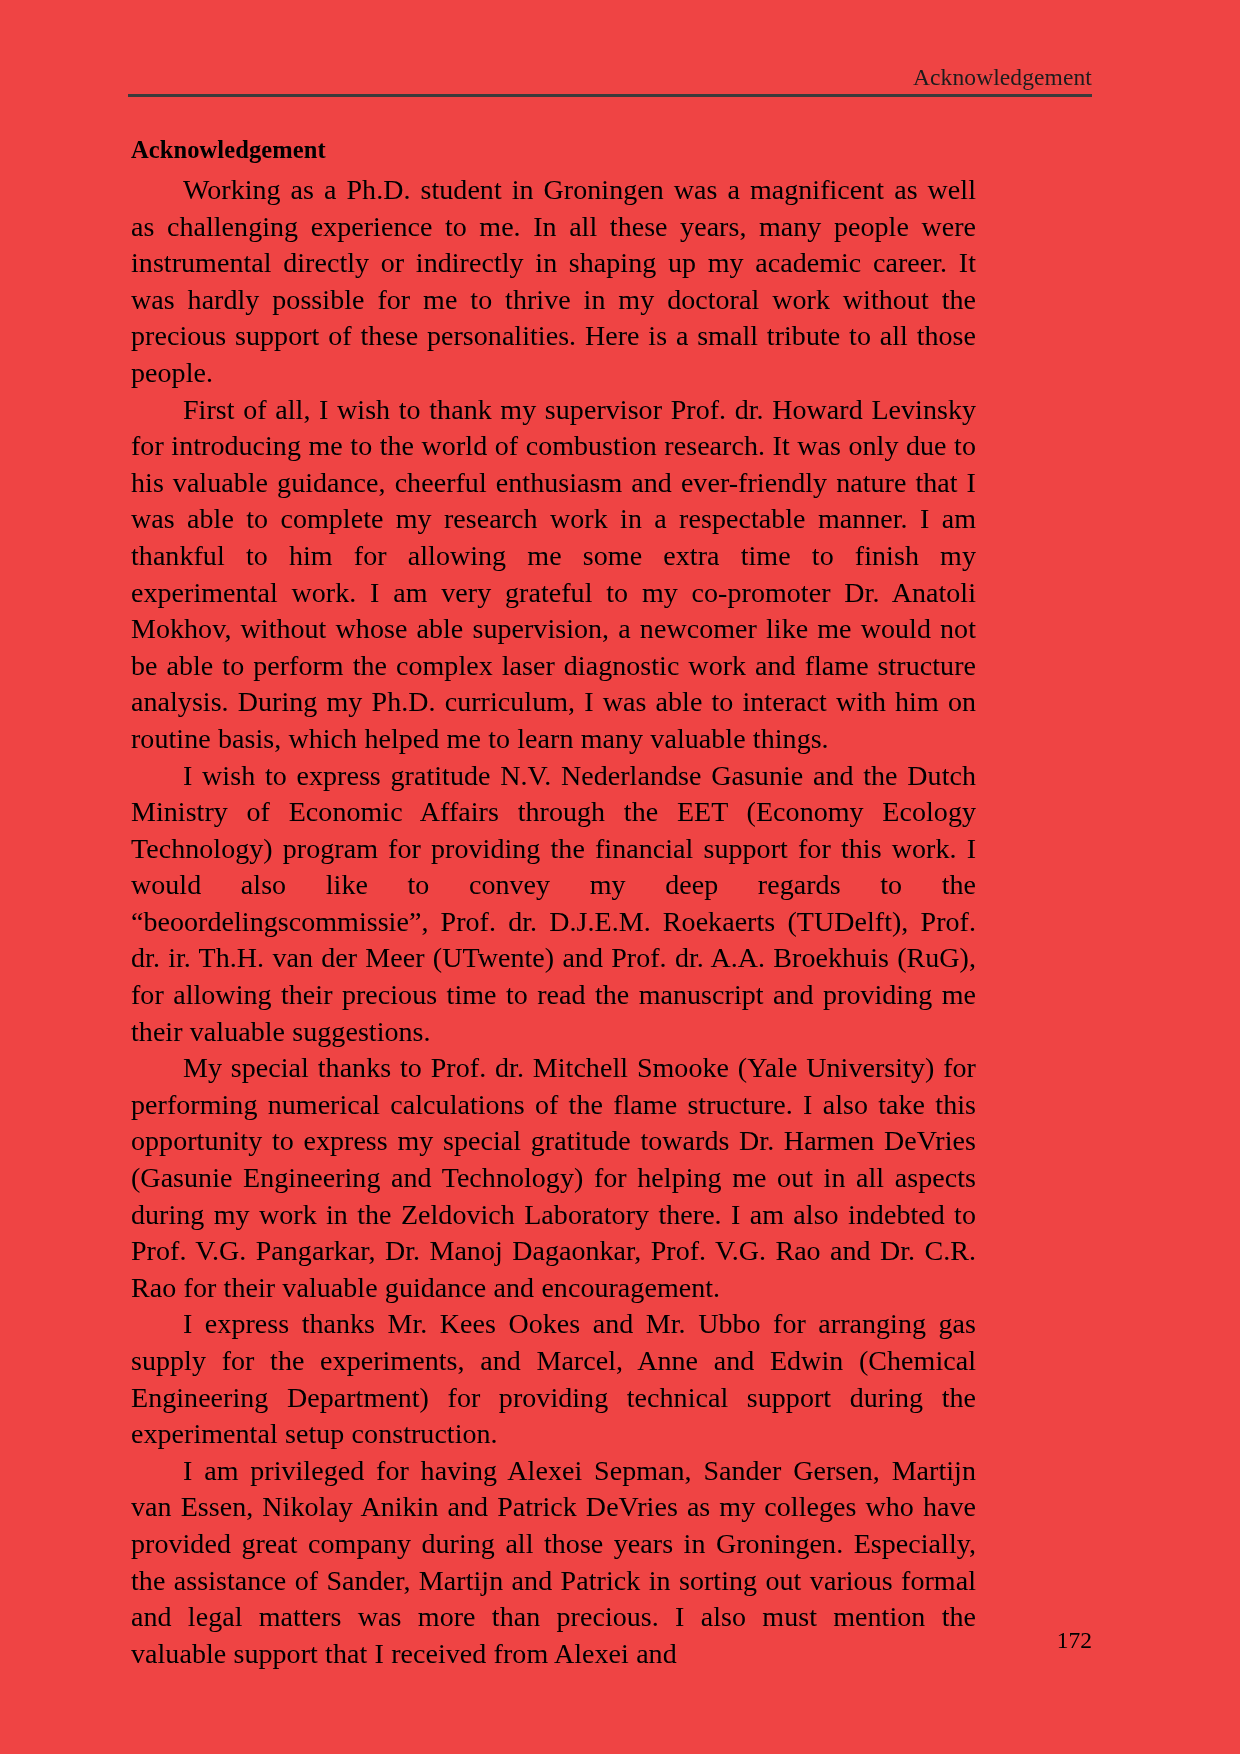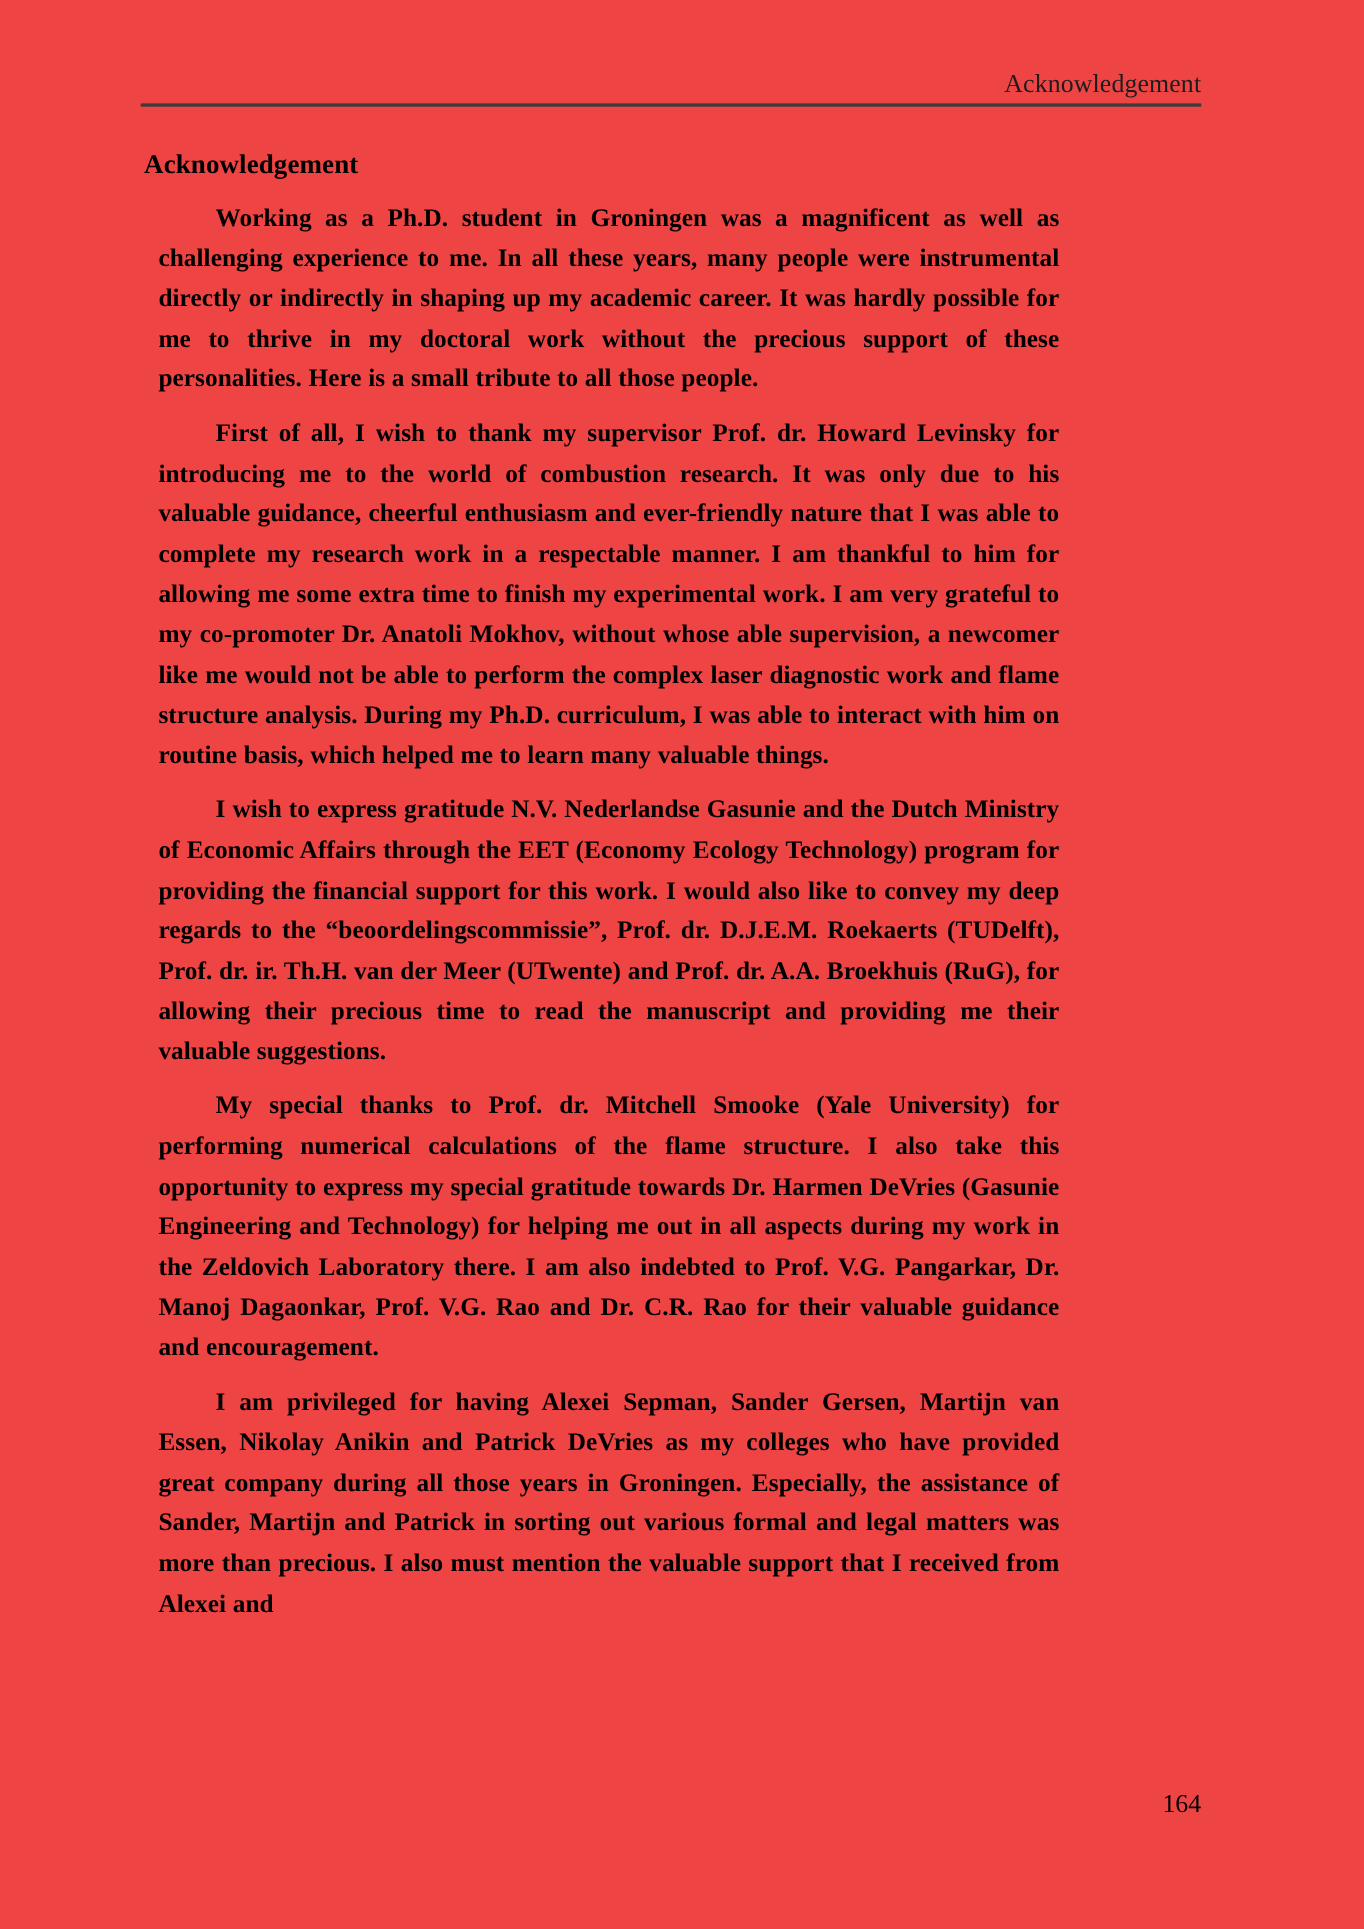--- a/index.html
+++ b/index.html
@@ -56,30 +56,29 @@
     width: 845px;
   }
   .section-title {
     font-size: 24.5px;
     font-weight: bold;
     line-height: 34px;
     margin: 0 0 5px 0;
     letter-spacing: 0.1px;
   }
   p.body-par {
-    margin: 13px;
-    font-size: 23px;
+    margin: 0;
+    font-size: 28px;
     line-height: 36.6px;
     text-align: justify;
     text-justify: inter-word;
     text-indent: 52px;
     letter-spacing: 0.05px;
     word-spacing: 0.2px;
     hyphens: none;
-    font-weight: bold;
   }
   p.body-par:last-child {
     text-align: justify;
   }
 
   
   .page-number {
     position: absolute;
     right: 148px;
     bottom: 100px;
@@ -103,20 +102,21 @@
     <h1 class="section-title">Acknowledgement</h1>
 
     <p class="body-par">Working as a Ph.D. student in Groningen was a magnificent as well as challenging experience to me. In all these years, many people were instrumental directly or indirectly in shaping up my academic career. It was hardly possible for me to thrive in my doctoral work without the precious support of these personalities. Here is a small tribute to all those people.</p>
 
     <p class="body-par">First of all, I wish to thank my supervisor Prof. dr. Howard Levinsky for introducing me to the world of combustion research. It was only due to his valuable guidance, cheerful enthusiasm and ever-friendly nature that I was able to complete my research work in a respectable manner. I am thankful to him for allowing me some extra time to finish my experimental work. I am very grateful to my co-promoter Dr. Anatoli Mokhov, without whose able supervision, a newcomer like me would not be able to perform the complex laser diagnostic work and flame structure analysis. During my Ph.D. curriculum, I was able to interact with him on routine basis, which helped me to learn many valuable things.</p>
 
     <p class="body-par">I wish to express gratitude N.V. Nederlandse Gasunie and the Dutch Ministry of Economic Affairs through the EET (Economy Ecology Technology) program for providing the financial support for this work. I would also like to convey my deep regards to the “beoordelingscommissie”, Prof. dr. D.J.E.M. Roekaerts (TUDelft), Prof. dr. ir. Th.H. van der Meer (UTwente) and Prof. dr. A.A. Broekhuis (RuG), for allowing their precious time to read the manuscript and providing me their valuable suggestions.</p>
 
     <p class="body-par">My special thanks to Prof. dr. Mitchell Smooke (Yale University) for performing numerical calculations of the flame structure. I also take this opportunity to express my special gratitude towards Dr. Harmen DeVries (Gasunie Engineering and Technology) for helping me out in all aspects during my work in the Zeldovich Laboratory there. I am also indebted to Prof. V.G. Pangarkar, Dr. Manoj Dagaonkar, Prof. V.G. Rao and Dr. C.R. Rao for their valuable guidance and encouragement.</p>
 
+    <p class="body-par">I express thanks Mr. Kees Ookes and Mr. Ubbo for arranging gas supply for the experiments, and Marcel, Anne and Edwin (Chemical Engineering Department) for providing technical support during the experimental setup construction.</p>
 
     <p class="body-par">I am privileged for having Alexei Sepman, Sander Gersen, Martijn van Essen, Nikolay Anikin and Patrick DeVries as my colleges who have provided great company during all those years in Groningen. Especially, the assistance of Sander, Martijn and Patrick in sorting out various formal and legal matters was more than precious. I also must mention the valuable support that I received from Alexei and</p>
 
   </div>
 
-  <div class="page-number">164</div>
+  <div class="page-number">172</div>
 
 </div>
 
 </body></html>

